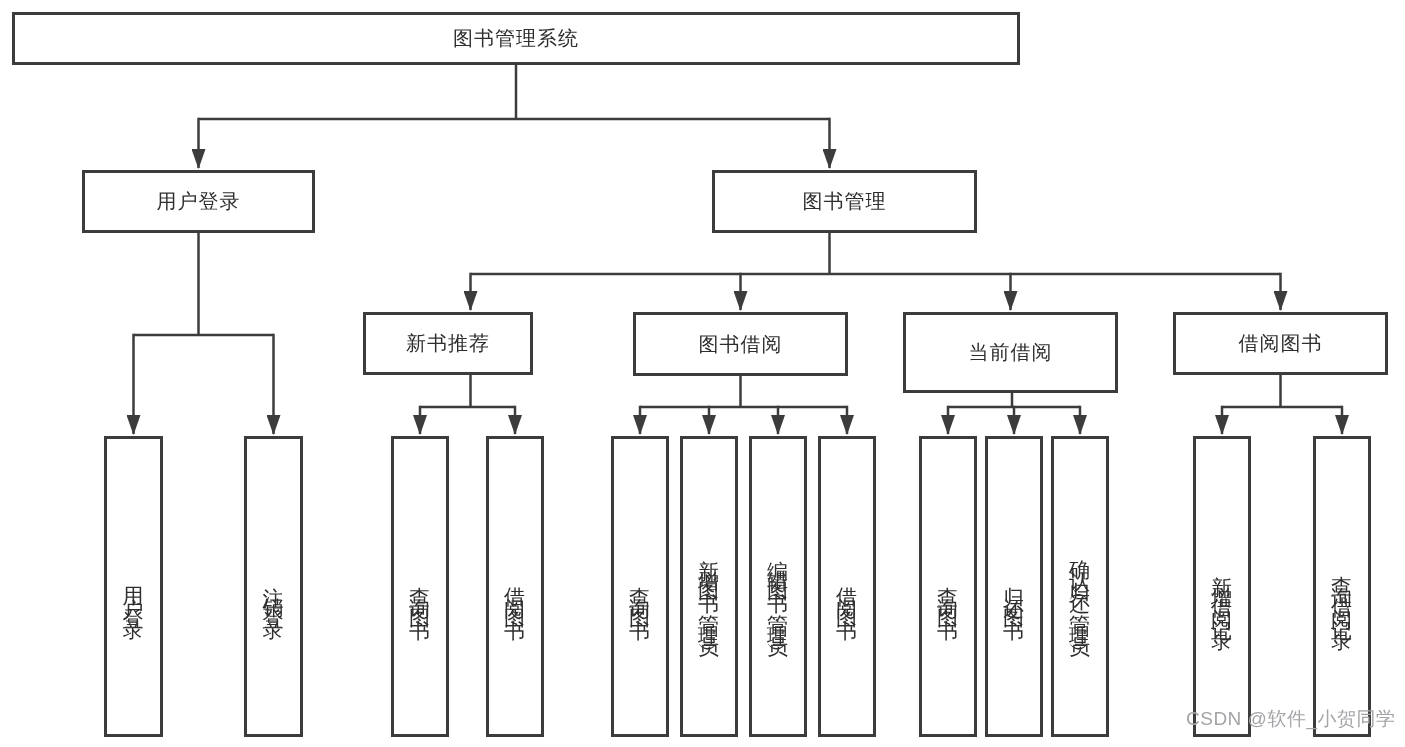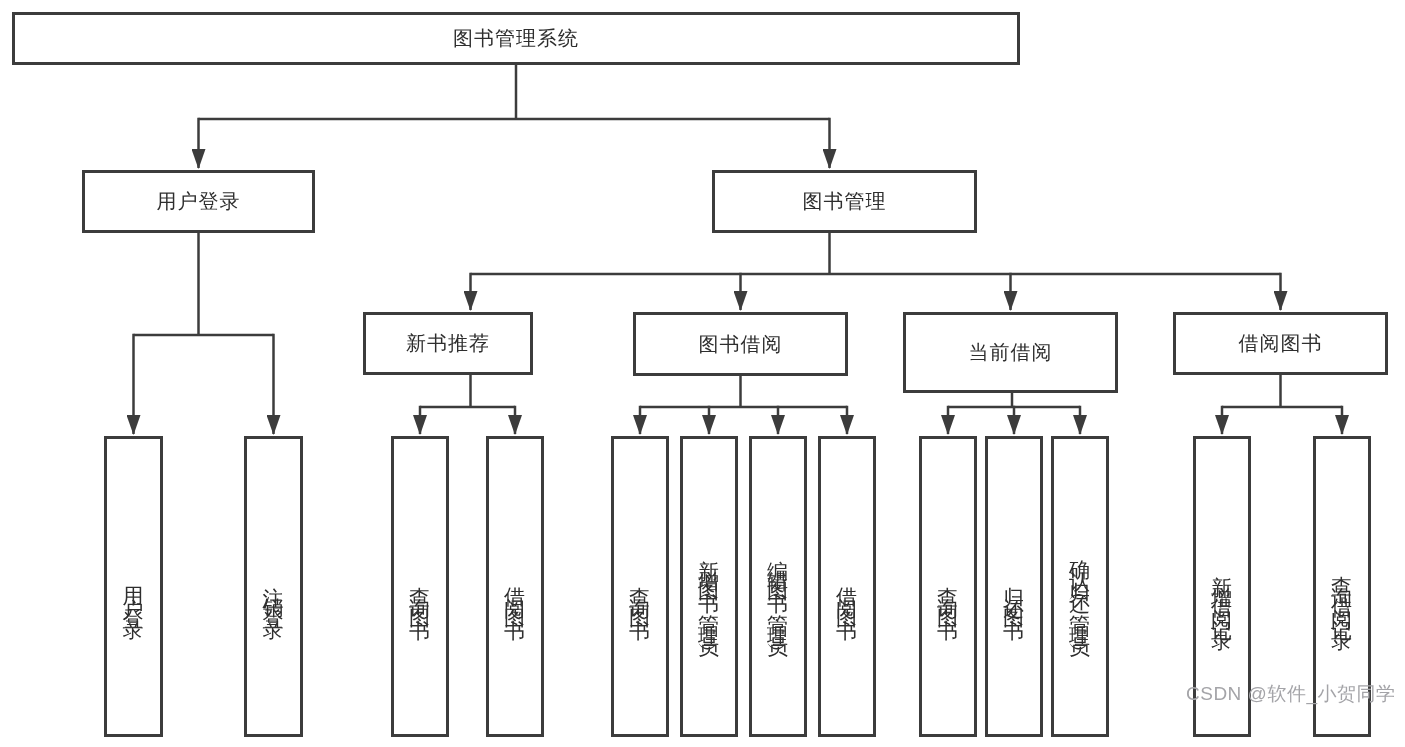--- a/index.html
+++ b/index.html
@@ -45,21 +45,21 @@
     font-size: 21px;
     letter-spacing: 11px;
     line-height: 1;
     display: inline-block;
     padding-top: 11px; 
     white-space: nowrap;
   }
   .watermark {
     position: absolute;
     left: 1186px;
-    top: 681px;
+    top: 706px;
     font-size: 19px;
     color: #a4a4a8;
     letter-spacing: 0.5px;
     white-space: nowrap;
     z-index: 3;
   }
 </style>
 </head>
 <body>
 

